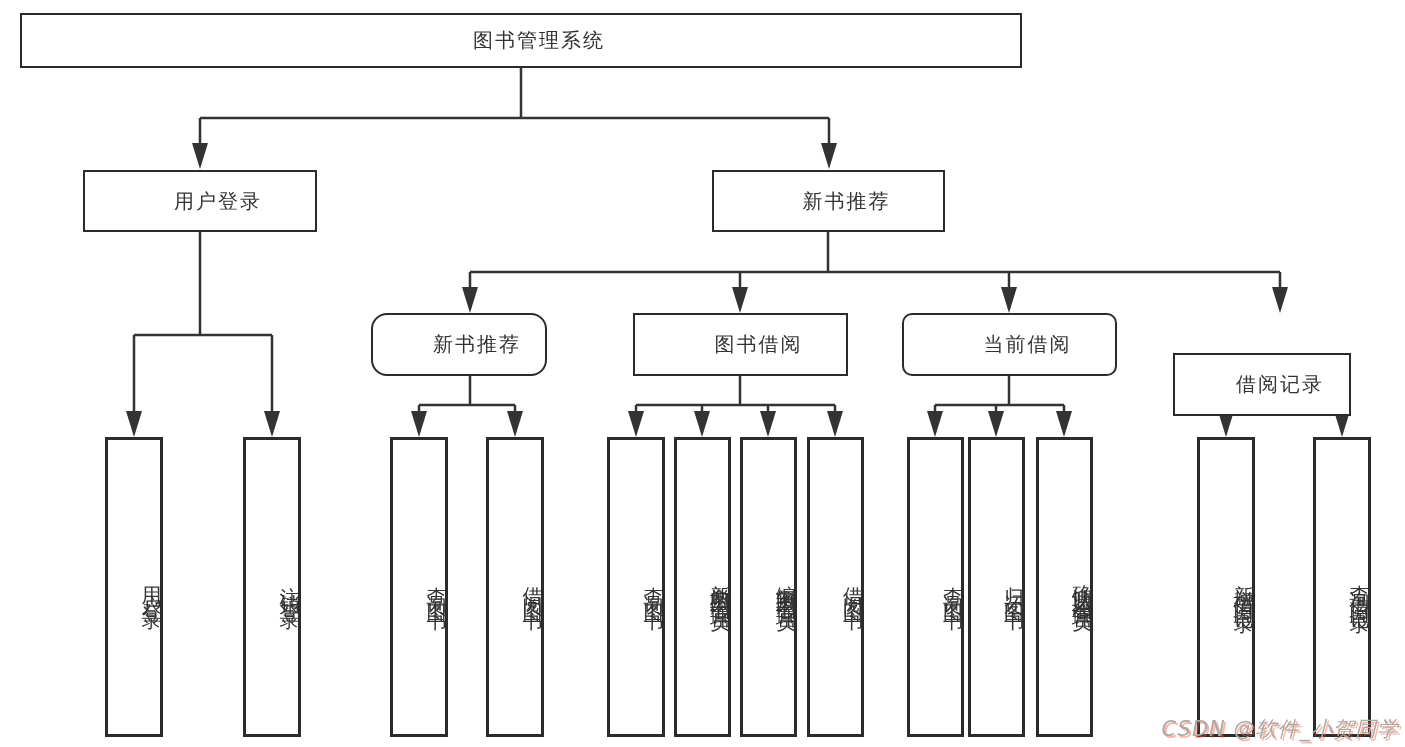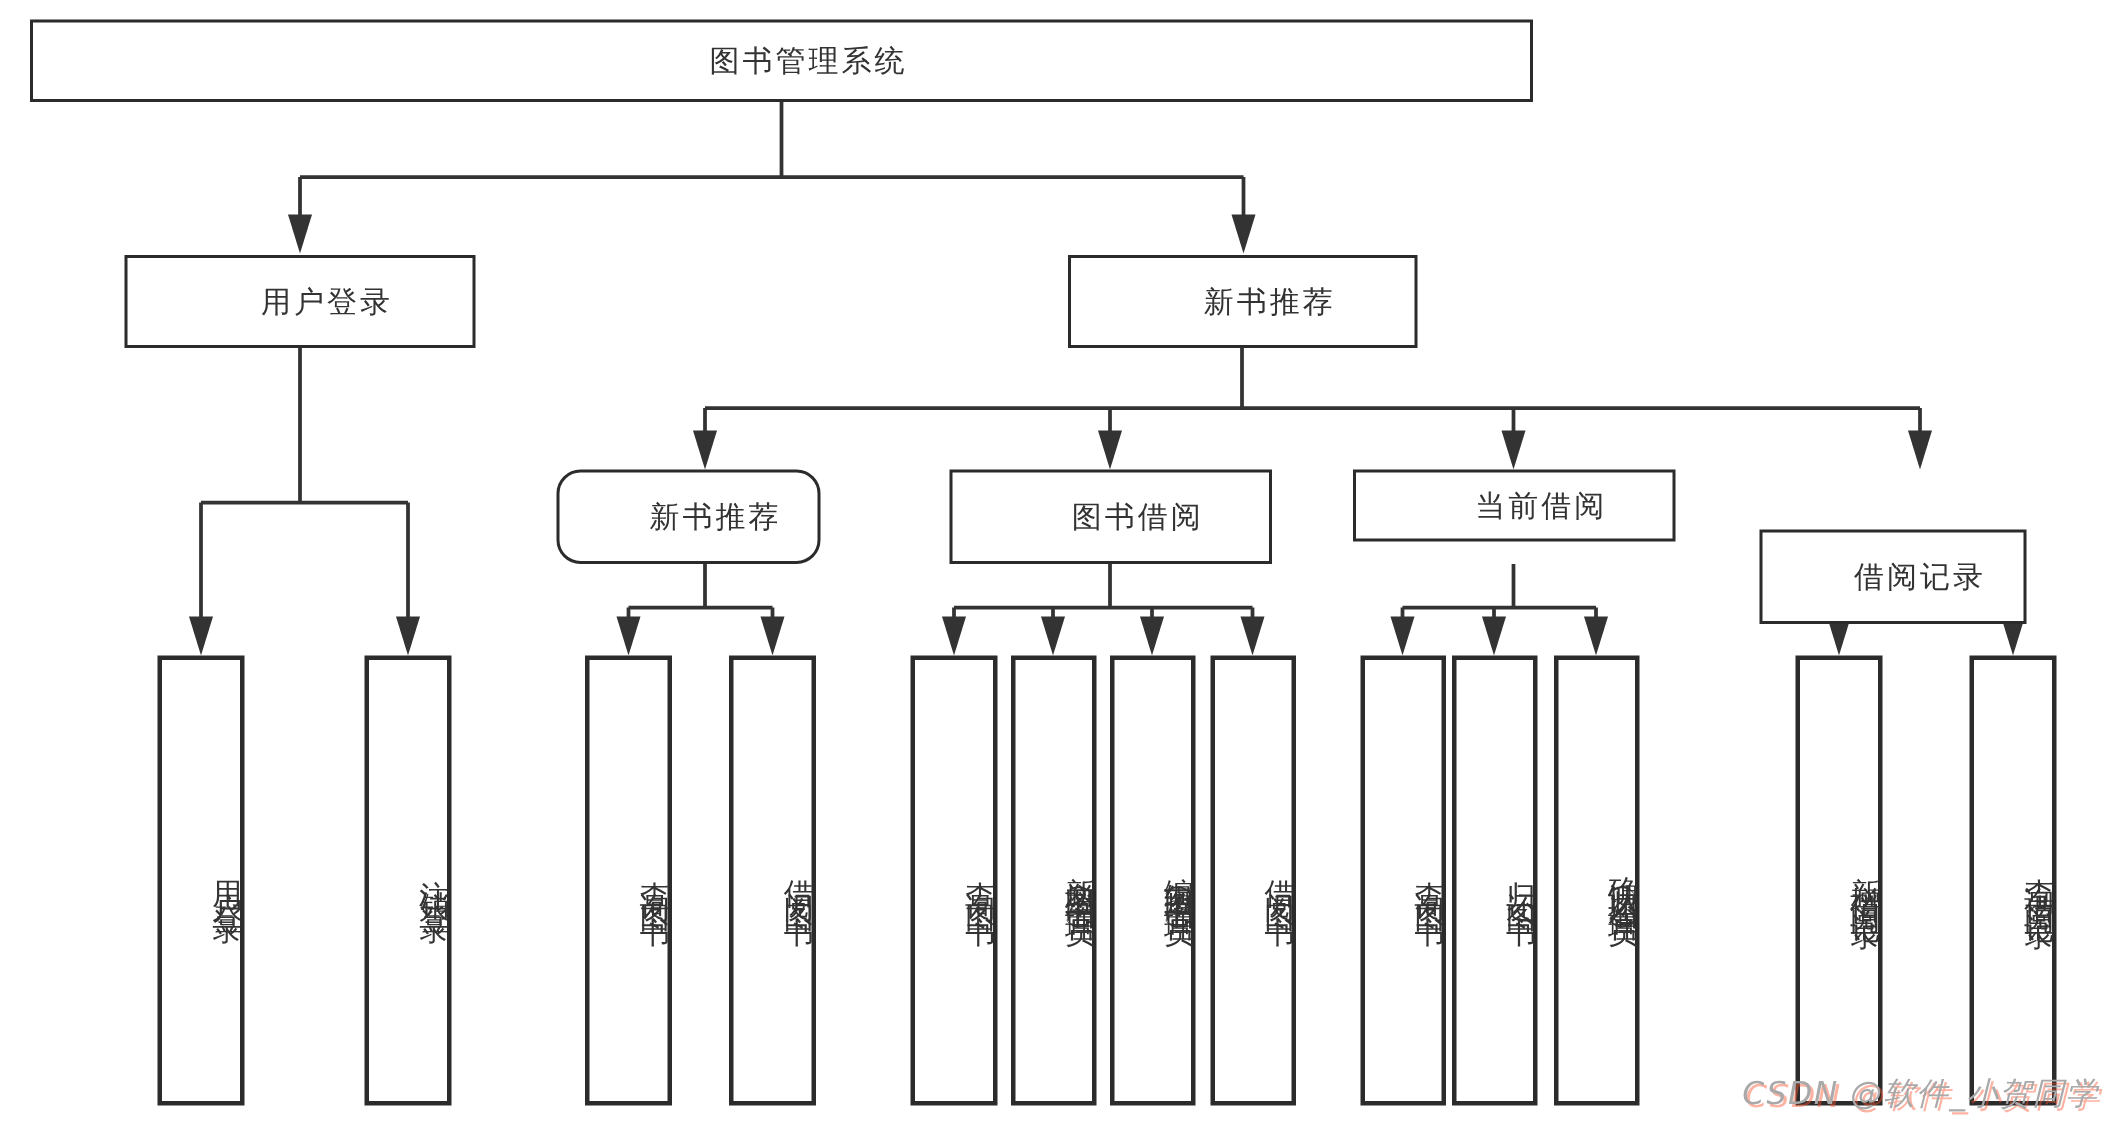--- a/index.html
+++ b/index.html
@@ -119,21 +119,21 @@
   <div class="box hbox" style="left:712px; top:170px; width:233px; height:62px;">
     <span>新书推荐</span>
   </div>
 
   <div class="box hbox" style="left:371px; top:313px; width:176px; height:63px;border-radius:16px;">
     <span>新书推荐</span>
   </div>
   <div class="box hbox" style="left:633px; top:313px; width:215px; height:63px;text-align:center;">
     <span>图书借阅</span>
   </div>
-  <div class="box hbox" style="left:902px; top:313px; width:215px; height:48px;">
+  <div class="box hbox" style="left:902px; top:313px; width:215px; height:63px;border-radius:10px;">
     <span>当前借阅</span>
   </div>
   <div class="box hbox" style="left:1173px; top:313px; width:178px; height:63px;margin-top:40px;">
     <span>借阅记录</span>
   </div>
 
   <div class="box vbox" style="left:105px; top:437px; width:58px; height:300px;">
     <span class="vtext">用户登录</span>
   </div>
   <div class="box vbox" style="left:243px; top:437px; width:58px; height:300px;">

